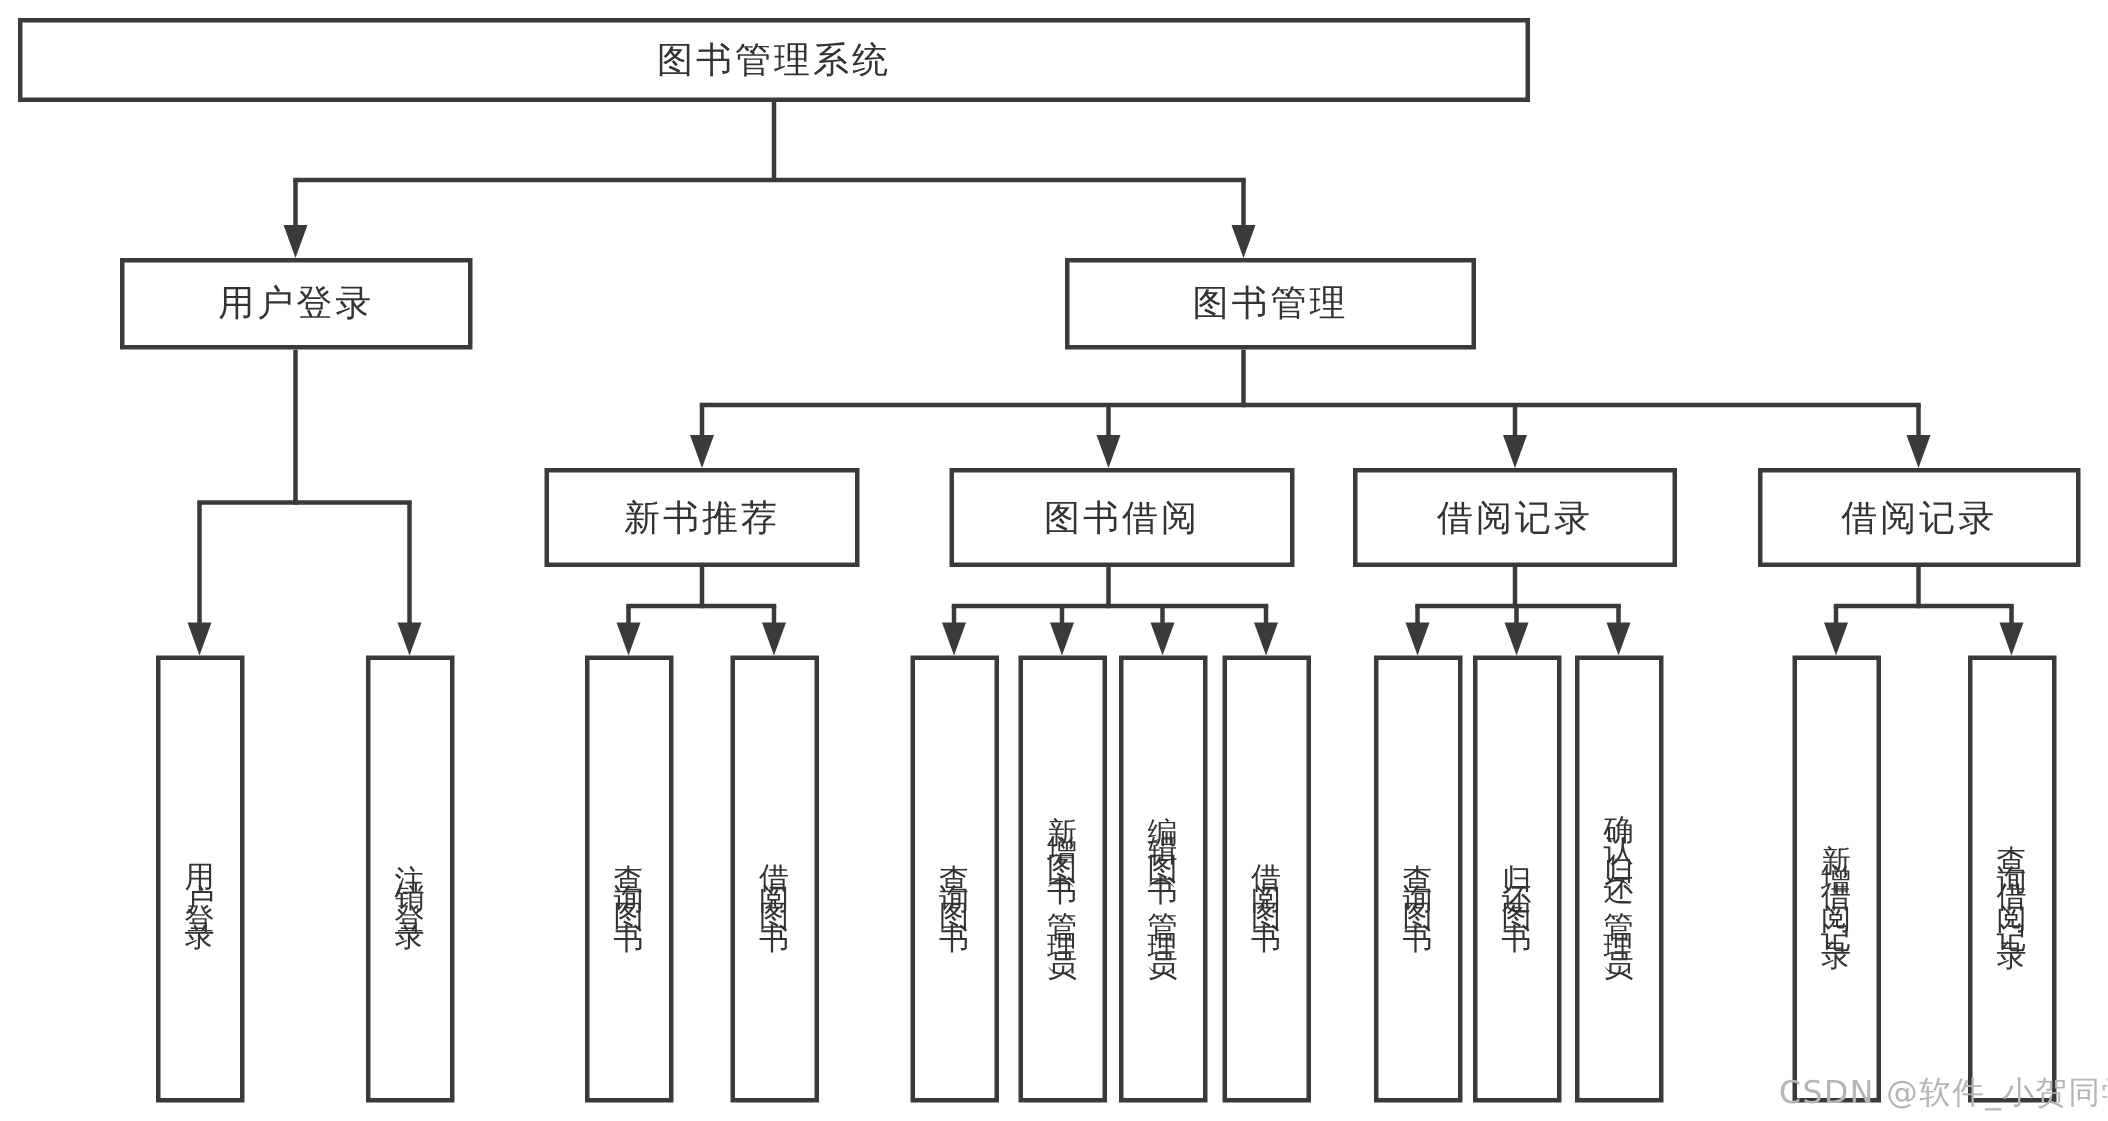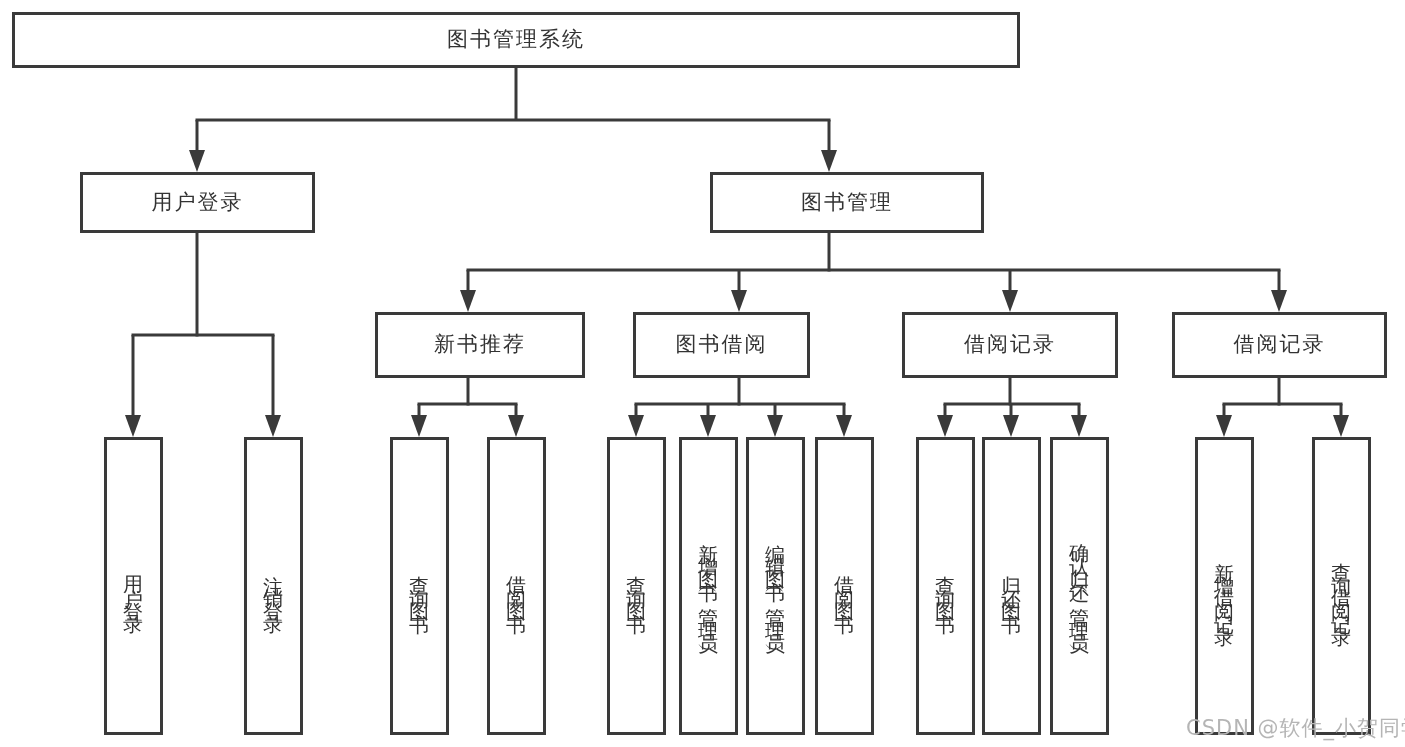--- a/index.html
+++ b/index.html
@@ -19,21 +19,21 @@
   }
   .node {
     position: absolute;
     box-sizing: border-box;
     border: 3px solid #3a3a3a;
     background: #ffffff;
     display: flex;
     align-items: center;
     justify-content: center;
     color: #333333;
-    font-size: 21px;
+    font-size: 24px;
     letter-spacing: 2px;
     text-align: center;
     line-height: 1.2;
   }
   .vnode {
     writing-mode: vertical-rl;
     font-size: 20px;
     letter-spacing: 13px;
     line-height: 1;
     padding: 6px 0;
@@ -141,22 +141,22 @@
       <polygon points="1216,415 1232,415 1224,437"></polygon>
       <polygon points="1333,415 1349,415 1341,437"></polygon>
     </g>
   </svg>
 
   <div class="node" style="left:12px; top:12px; width:1008px; height:56px;">图书管理系统</div>
 
   <div class="node" style="left:80px; top:172px; width:235px; height:61px;">用户登录</div>
   <div class="node" style="left:710px; top:172px; width:274px; height:61px;">图书管理</div>
 
-  <div class="node" style="left:375px; top:312px; width:210px; height:66px;">新书推荐</div>
-  <div class="node" style="left:633px; top:312px; width:177px; height:66px;">图书借阅</div>
+  <div class="node" style="left:363px; top:312px; width:210px; height:66px;">新书推荐</div>
+  <div class="node" style="left:633px; top:312px; width:230px; height:66px;">图书借阅</div>
   <div class="node" style="left:902px; top:312px; width:216px; height:66px;">借阅记录</div>
   <div class="node" style="left:1172px; top:312px; width:215px; height:66px;">借阅记录</div>
 
   <div class="node vnode" style="left:104px; top:437px; width:59px; height:298px;">用户登录</div>
   <div class="node vnode" style="left:244px; top:437px; width:59px; height:298px;">注销登录</div>
 
   <div class="node vnode" style="left:390px; top:437px; width:59px; height:298px;">查询图书</div>
   <div class="node vnode" style="left:487px; top:437px; width:59px; height:298px;">借阅图书</div>
 
   <div class="node vnode" style="left:607px; top:437px; width:59px; height:298px;">查询图书</div>

